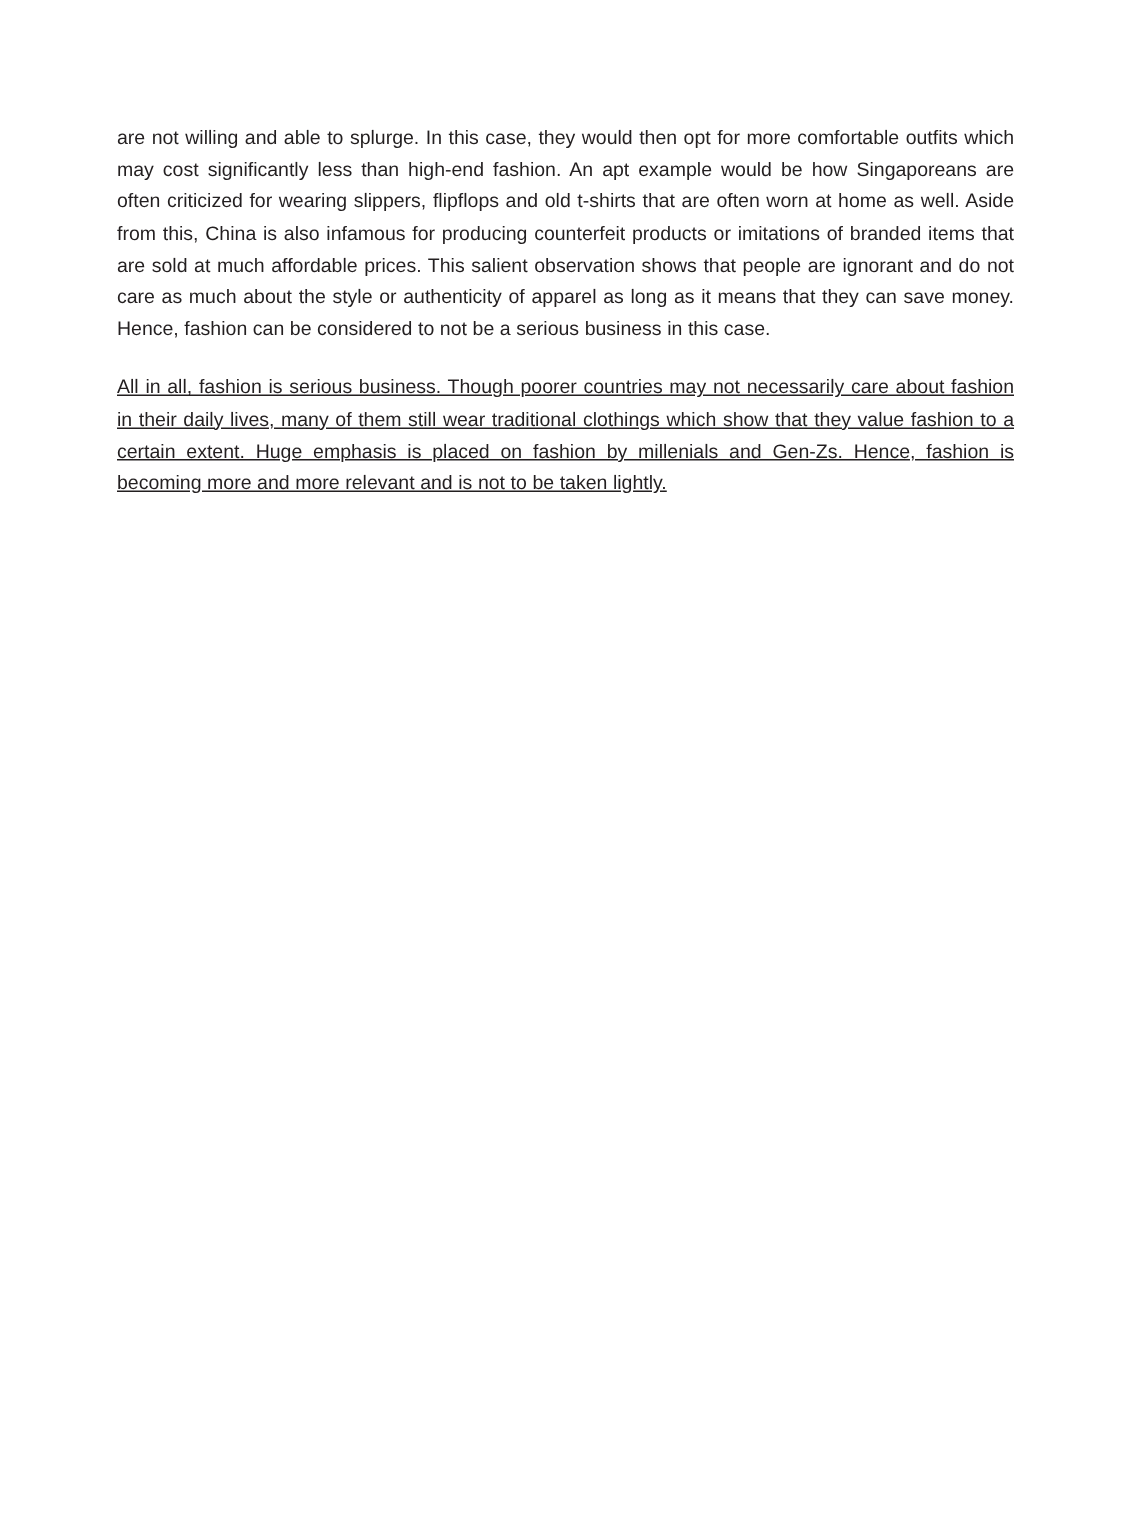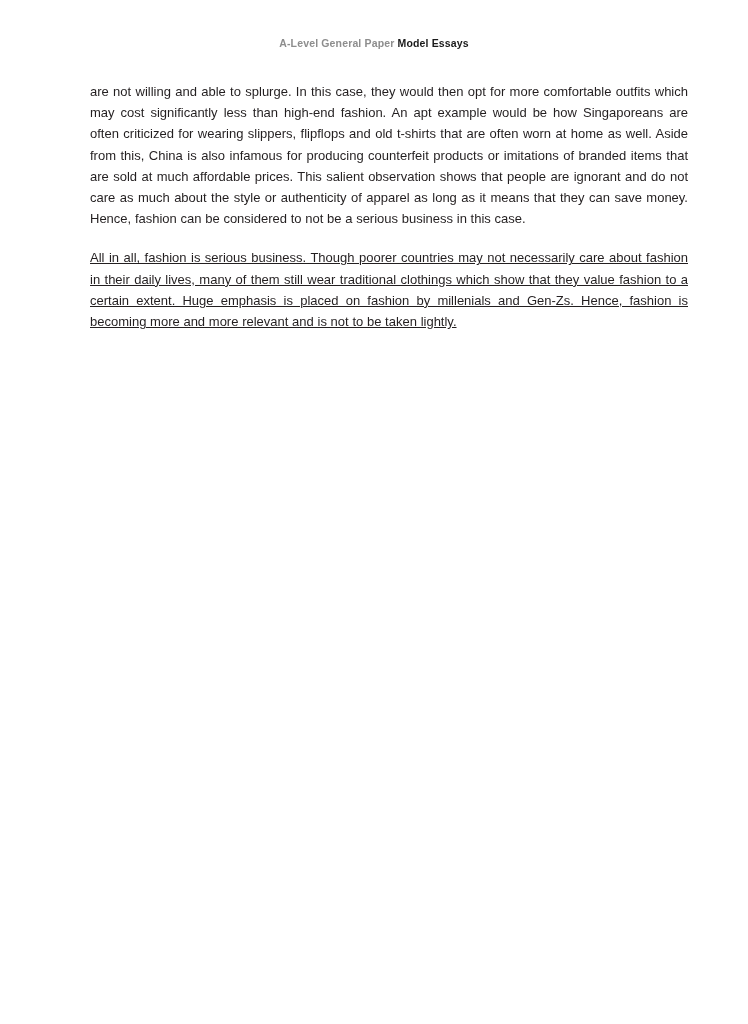--- a/index.html
+++ b/index.html
@@ -39,21 +39,21 @@
     color: #8d8d8d;
   }
   .running-header .hdr-strong {
     color: #1a1a1a;
   }
 
   
   .text-column {
     position: absolute;
     top: 81px;
-    left: 90px;
+    left: 78px;
     width: 598px;
   }
 
   .body-paragraph {
     margin: 0 0 18px 0;
     font-size: 13px;
     line-height: 21.2px;
     color: #231f20;
     text-align: justify;
     text-justify: inter-word;
@@ -63,22 +63,19 @@
   .body-paragraph:last-child {
     margin-bottom: 0;
     text-decoration: underline;
   }
 </style>
 </head>
 <body>
 
 <div class="page">
 
-  <div class="running-header">
-    <span class="hdr-muted">A-Level General Paper </span><span class="hdr-strong">Model Essays</span>
-  </div>
 
   <div class="text-column">
     <p class="body-paragraph">are not willing and able to splurge. In this case, they would then opt for more comfortable outfits which may cost significantly less than high-end fashion. An apt example would be how Singaporeans are often criticized for wearing slippers, flipflops and old t-shirts that are often worn at home as well. Aside from this, China is also infamous for producing counterfeit products or imitations of branded items that are sold at much affordable prices. This salient observation shows that people are ignorant and do not care as much about the style or authenticity of apparel as long as it means that they can save money. Hence, fashion can be considered to not be a serious business in this case.</p>
     <p class="body-paragraph">All in all, fashion is serious business. Though poorer countries may not necessarily care about fashion in their daily lives, many of them still wear traditional clothings which show that they value fashion to a certain extent. Huge emphasis is placed on fashion by millenials and Gen-Zs. Hence, fashion is becoming more and more relevant and is not to be taken lightly.</p>
   </div>
 
 </div>
 
 </body></html>

